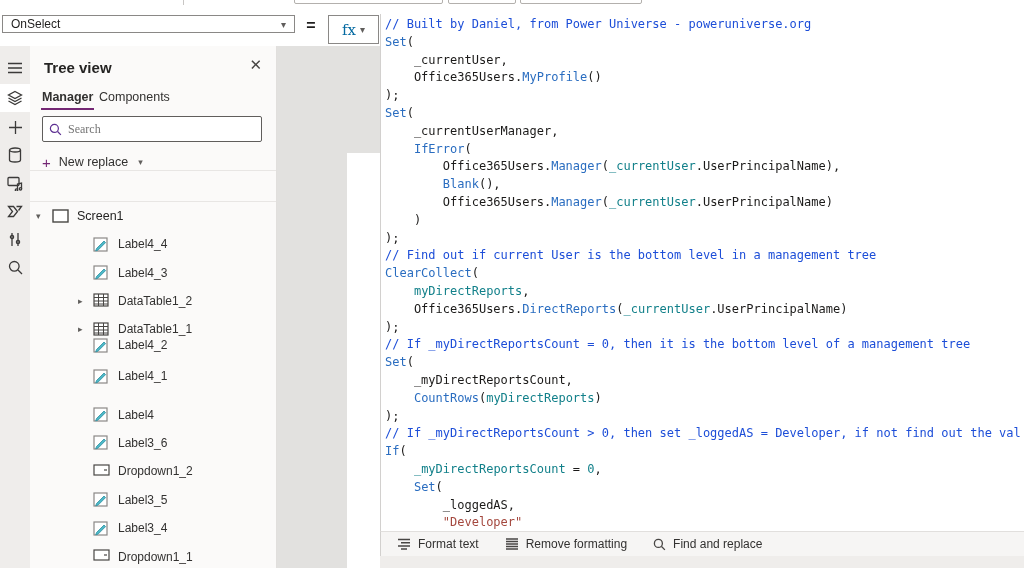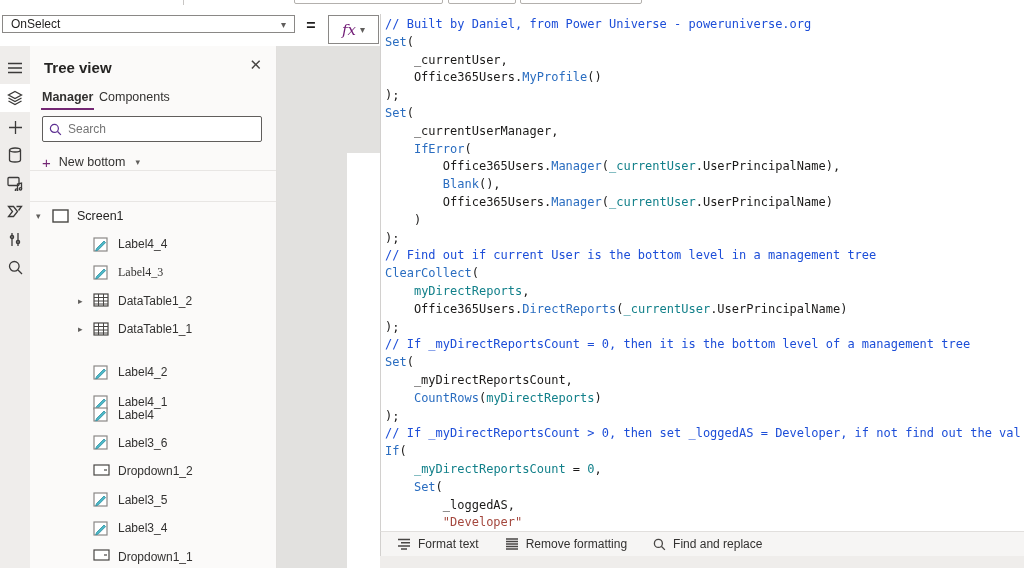--- a/index.html
+++ b/index.html
@@ -10,21 +10,21 @@
   
   .top-frag { position:absolute; top:-8px; height:12px; border:1px solid #b3b0ad; border-radius:2px; background:#fff; }
 
   
   #property-dropdown { left:2px; top:15px; width:293px; height:18px; background:#fff;
     border:1px solid #8a8886; display:flex; align-items:center; padding:0 8px; font-size:12px; color:#201f1e; }
   #property-dropdown .chev { margin-left:auto; color:#605e5c; font-size:10px; }
   #equals-sign { left:301px; top:17px; font-size:16px; color:#201f1e; font-weight:bold; width:20px; text-align:center;}
   #fx-button { left:328px; top:15px; width:51px; height:29px; border:1px solid #8a8886; background:#fff;
     display:flex; align-items:center; justify-content:center; gap:4px; }
-  #fx-button .fx { font-family:"DejaVu Serif", serif; font-style:italic; font-size:15px; color:#701a75; }
+  #fx-button .fx { font-family:"DejaVu Serif", serif; font-size:15px; color:#0369a1; }
   #fx-button .chev { color:#605e5c; font-size:10px; }
 
   
   #left-rail { left:0; top:46px; width:30px; height:522px; background:#efedeb; }
   .rail-item { position:absolute; left:0; width:30px; height:28px; display:flex; align-items:center; justify-content:center; }
   .rail-item.selected { background:#ffffff; }
   .rail-item svg { stroke:#3b3a39; fill:none; stroke-width:1.3; }
 
   
   #canvas-strip { left:277px; top:46px; width:104px; height:522px; background:#e2e1df; }
@@ -34,21 +34,21 @@
   #tree-panel { left:30px; top:46px; width:247px; height:522px; background:#fbfaf9; border-right:1px solid #e1dfdd; }
   #tree-title { position:absolute; left:14px; top:13px; font-size:15px; font-weight:bold; color:#252423; }
   #tree-close { position:absolute; right:14px; top:10px; font-size:15px; color:#484644; cursor:pointer; }
   .tab { position:absolute; top:44px; font-size:12.5px; color:#323130; }
   #tab-screens { left:12px; font-weight:bold; }
   #tab-screens::after { content:""; position:absolute; left:-1px; right:-1px; bottom:-6px; height:2.5px; background:#742774; }
   #tab-components { left:69px; }
   #tree-search { position:absolute; left:12px; top:70px; width:220px; height:26px; border:1px solid #605e5c;
     border-radius:2px; background:#fff; display:flex; align-items:center; padding:0 6px; gap:6px; }
   #tree-search input { border:none; outline:none; width:150px; font-size:12px; color:#b91c1c; background:transparent;
-    font-family:Liberation Sans, sans-serif; }
+    font-family:Liberation Serif, serif; }
   #new-screen-row { position:absolute; left:12px; top:104px; height:24px; display:flex; align-items:center; gap:8px;
     font-size:12.5px; color:#323130; }
   #new-screen-row .plus { color:#742774; font-size:15px; }
   #new-screen-row .chev { color:#605e5c; font-size:9px; margin-left:2px; }
   .panel-divider { position:absolute; left:0; width:100%; height:1px; background:#e8e6e4; }
   #app-row { position:absolute; left:0; top:126px; width:100%; height:29px; display:flex; align-items:center; padding-left:20px; gap:8px; font-size:12.5px; }
   #screen-row { position:absolute; left:0; top:156px; width:100%; height:28px; display:flex; align-items:center; padding-left:6px; gap:4px; font-size:12.5px; }
   #screen-row .chev { color:#605e5c; font-size:9px; width:12px; }
   #tree-items { position:absolute; left:0; top:184px; width:100%; }
   .tree-row { position:absolute; left:0; width:100%; height:28.4px; display:flex; align-items:center; font-size:12px; color:#323130; }
@@ -155,41 +155,41 @@
   <div class="tab" id="tab-components">Components</div>
   <div id="tree-search">
     <svg width="13" height="13" viewBox="0 0 14 14" style="stroke:#5c2e91; fill:none; stroke-width:1.3;">
         <circle cx="5.8" cy="5.8" r="4.3"></circle>
         <path d="M9.2 9.2l3.6 3.6"></path>
       </svg>
     <input type="text" placeholder="Search" style="">
   </div>
   <div id="new-screen-row">
     <span class="plus">+</span>
-    <span>New bottom</span>
+    <span>New replace</span>
     <span class="chev">▾</span>
   </div>
   <div class="panel-divider" style="top:124px;"></div>
   <div class="panel-divider" style="top:155px;"></div>
   <div id="screen-row">
     <span class="chev">▾</span>
     <svg width="17" height="14" viewBox="0 0 17 14" style="stroke:#484644; fill:#ffffff; stroke-width:1.4;">
         <rect x="1" y="1" width="15" height="12"></rect>
       </svg>
     <span style="margin-left:4px;">Screen1</span>
   </div>
   <div id="tree-items">
       <div class="tree-row" style="top: 0px;">
         <span class="ticon"><svg width="15" height="15" viewBox="0 0 15 15">
             <rect x="1" y="1" width="13" height="13" fill="#fff" stroke="#8a8886" stroke-width="1.2"></rect>
             <path d="M3.5 11.5 11 4l1.6 1.6-7.5 7.5-2.4.8z" fill="#4db8c8" stroke="#2e8fa0" stroke-width="0.8"></path>
           </svg></span>
         <span class="tlabel">Label4_4</span>
       </div>
-      <div class="tree-row" style="top: 28.4px; font-family: Liberation Serif, serif;">
+      <div class="tree-row" style="top: 28.4px;">
         <span class="ticon"><svg width="15" height="15" viewBox="0 0 15 15">
             <rect x="1" y="1" width="13" height="13" fill="#fff" stroke="#8a8886" stroke-width="1.2"></rect>
             <path d="M3.5 11.5 11 4l1.6 1.6-7.5 7.5-2.4.8z" fill="#4db8c8" stroke="#2e8fa0" stroke-width="0.8"></path>
           </svg></span>
         <span class="tlabel">Label4_3</span>
       </div>
       <div class="tree-row" style="top: 56.8px;">
         <span class="chev">▸</span>
         <span class="ticon"><svg width="16" height="14" viewBox="0 0 16 14">
             <rect x="1" y="1" width="14" height="12" fill="#fff" stroke="#484644" stroke-width="1.2"></rect>
@@ -198,28 +198,28 @@
         <span class="tlabel">DataTable1_2</span>
       </div>
       <div class="tree-row" style="top: 85.2px;">
         <span class="chev">▸</span>
         <span class="ticon"><svg width="16" height="14" viewBox="0 0 16 14">
             <rect x="1" y="1" width="14" height="12" fill="#fff" stroke="#484644" stroke-width="1.2"></rect>
             <path d="M1 4.5h14M1 8h14M1 11h14M5.5 1v12M10.5 1v12" stroke="#484644" stroke-width="1"></path>
           </svg></span>
         <span class="tlabel">DataTable1_1</span>
       </div>
-      <div class="tree-row" style="top: 128px;">
+      <div class="tree-row" style="top: 101px;">
         <span class="ticon"><svg width="15" height="15" viewBox="0 0 15 15">
             <rect x="1" y="1" width="13" height="13" fill="#fff" stroke="#8a8886" stroke-width="1.2"></rect>
             <path d="M3.5 11.5 11 4l1.6 1.6-7.5 7.5-2.4.8z" fill="#4db8c8" stroke="#2e8fa0" stroke-width="0.8"></path>
           </svg></span>
         <span class="tlabel">Label4_2</span>
       </div>
-      <div class="tree-row" style="top: 158px;">
+      <div class="tree-row" style="top: 132px;">
         <span class="ticon"><svg width="15" height="15" viewBox="0 0 15 15">
             <rect x="1" y="1" width="13" height="13" fill="#fff" stroke="#8a8886" stroke-width="1.2"></rect>
             <path d="M3.5 11.5 11 4l1.6 1.6-7.5 7.5-2.4.8z" fill="#4db8c8" stroke="#2e8fa0" stroke-width="0.8"></path>
           </svg></span>
         <span class="tlabel">Label4_1</span>
       </div>
       <div class="tree-row" style="top: 170.4px;">
         <span class="ticon"><svg width="15" height="15" viewBox="0 0 15 15">
             <rect x="1" y="1" width="13" height="13" fill="#fff" stroke="#8a8886" stroke-width="1.2"></rect>
             <path d="M3.5 11.5 11 4l1.6 1.6-7.5 7.5-2.4.8z" fill="#4db8c8" stroke="#2e8fa0" stroke-width="0.8"></path>

